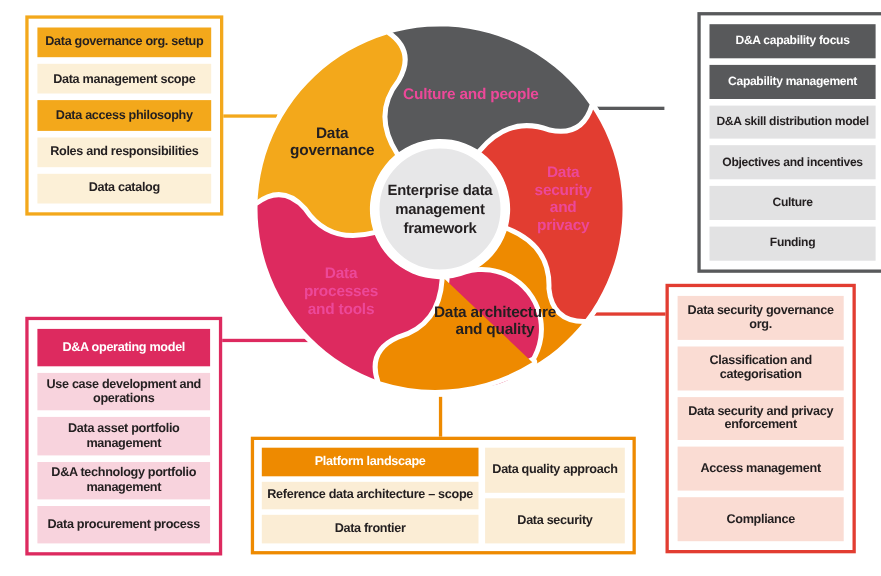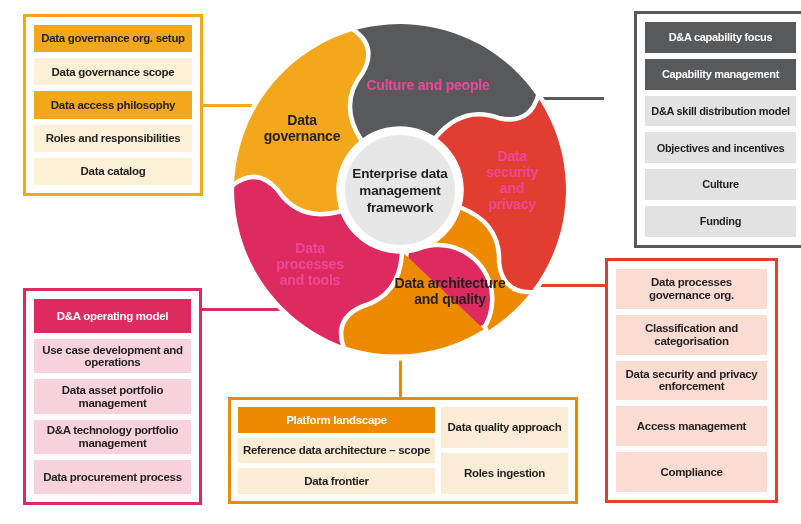--- a/index.html
+++ b/index.html
@@ -114,21 +114,21 @@
 and quality</div>
   <div class="petal-label light" id="lbl-processes">Data
 processes
 and tools</div>
   <div class="petal-label" id="lbl-center">Enterprise data
 management
 framework</div>
 
   <div class="box" id="box-tl">
     <div class="row hl">Data governance org. setup</div>
-    <div class="row">Data governance scope</div>
+    <div class="row">Data management scope</div>
     <div class="row hl">Data access philosophy</div>
     <div class="row">Roles and responsibilities</div>
     <div class="row">Data catalog</div>
   </div>
 
   <div class="box" id="box-tr">
     <div class="row hl">D&amp;A capability focus</div>
     <div class="row hl">Capability management</div>
     <div class="row">D&amp;A skill distribution model</div>
     <div class="row">Objectives and incentives</div>
@@ -138,32 +138,32 @@
 
   <div class="box" id="box-bl">
     <div class="row hl">D&amp;A operating model</div>
     <div class="row">Use case development and operations</div>
     <div class="row">Data asset portfolio management</div>
     <div class="row">D&amp;A technology portfolio management</div>
     <div class="row">Data procurement process</div>
   </div>
 
   <div class="box" id="box-br">
-    <div class="row">Data processes governance org.</div>
+    <div class="row">Data security governance org.</div>
     <div class="row">Classification and categorisation</div>
     <div class="row">Data security and privacy enforcement</div>
     <div class="row">Access management</div>
     <div class="row">Compliance</div>
   </div>
 
   <div class="box" id="box-bc">
     <div class="col left">
       <div class="row hl">Platform landscape</div>
       <div class="row">Reference data architecture – scope</div>
       <div class="row">Data frontier</div>
     </div>
     <div class="col right">
       <div class="row">Data quality approach</div>
-      <div class="row">Roles ingestion</div>
+      <div class="row">Data security</div>
     </div>
   </div>
 
 </div>
 
 </body></html>

